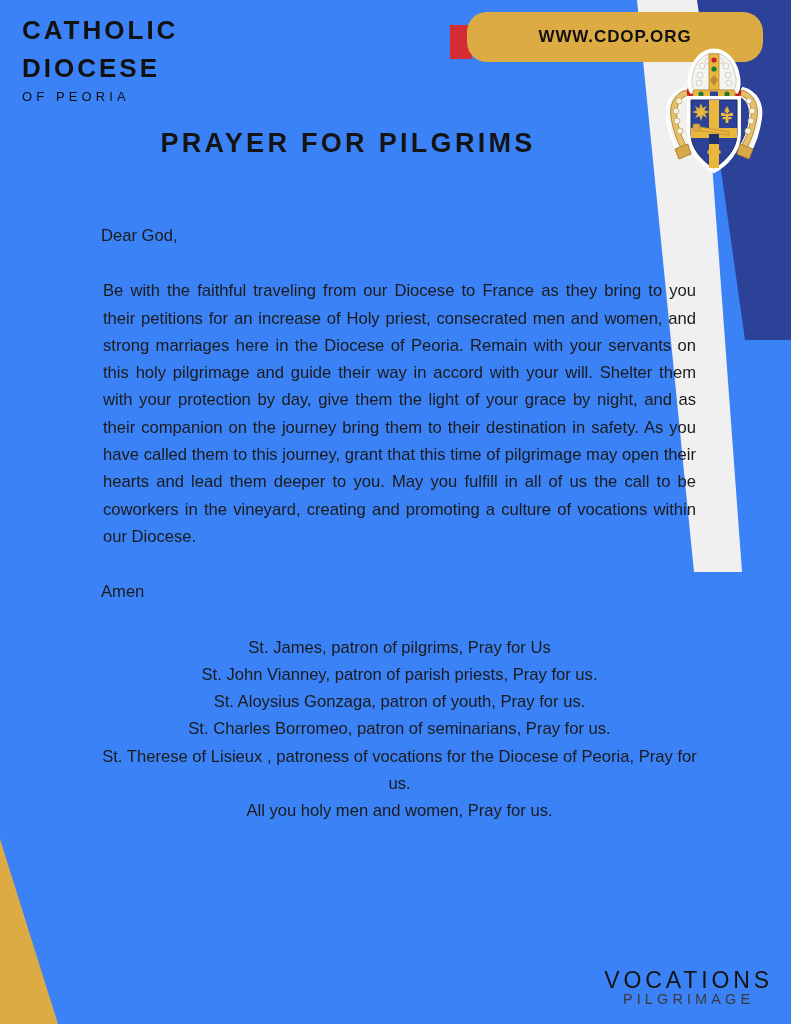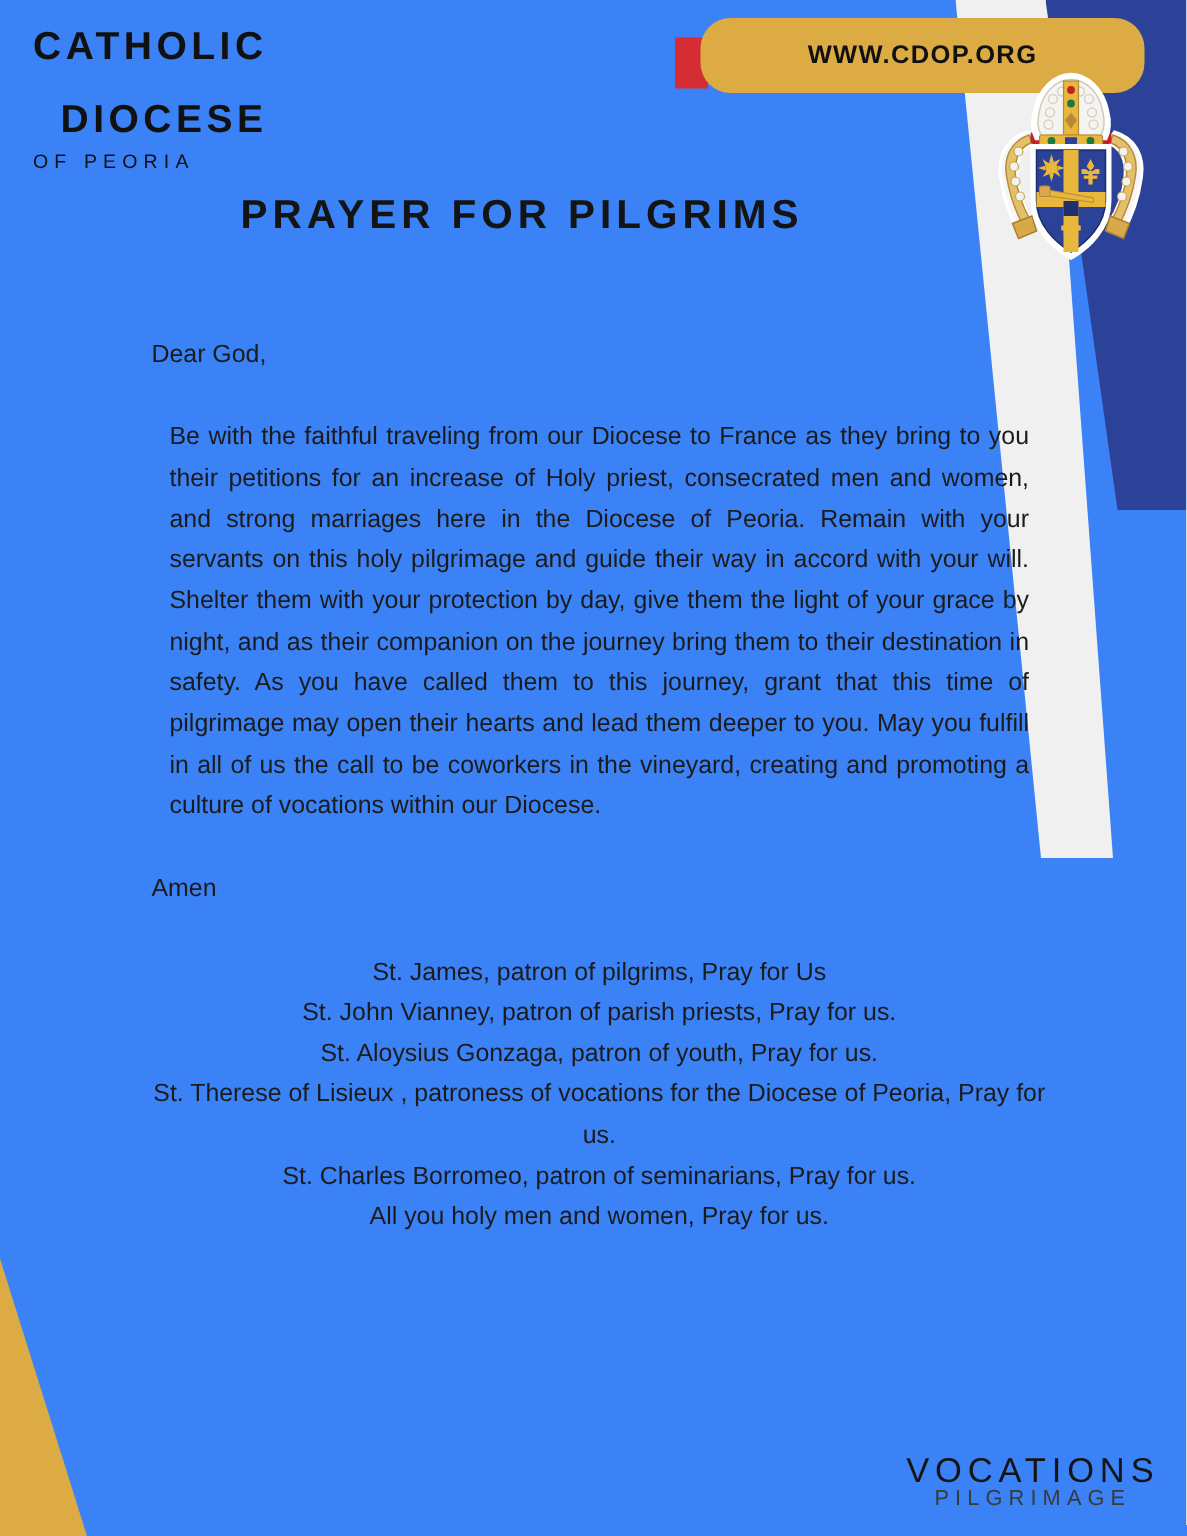--- a/index.html
+++ b/index.html
@@ -50,21 +50,21 @@
     color: #111111;
     line-height: 1.0;
   }
   #diocese-logo .logo-line-1,
   #diocese-logo .logo-line-2 {
     font-size: 26px;
     font-weight: 700;
     letter-spacing: 3.0px;
     display: block;
   }
-  #diocese-logo .logo-line-2 { margin-top: 23px; text-align: right; }
+  #diocese-logo .logo-line-2 { margin-top: 12px; }
   #diocese-logo .logo-line-3 {
     display: block;
     font-size: 13px;
     font-weight: 400;
     letter-spacing: 4.1px;
     margin-top: 9px;
   }
 
   #red-accent-block {
     position: absolute;
@@ -126,21 +126,21 @@
     top: 207px;
     width: 597px;
     color: #1b1b1b;
     font-size: 16.6px;
     line-height: 27.3px;
   }
   #salutation {
     margin: 15px 0 28px 0;
   }
   #prayer-paragraph {
-    margin: 12px;
+    margin: 2px;
     text-align: justify;
     text-justify: inter-word;
   }
   #amen-line {
     margin: 28px 0 0 0;
   }
   #saints-list {
     margin: 28px 0 0 0;
     padding: 0;
     list-style: none;
@@ -296,22 +296,22 @@
   </div>
 
   <div id="prayer-body">
     <p id="salutation">Dear God,</p>
     <p id="prayer-paragraph">Be with the faithful traveling from our Diocese to France as they bring to you their petitions for an increase of Holy priest, consecrated men and women, and strong marriages here in the Diocese of Peoria. Remain with your servants on this holy pilgrimage and guide their way in accord with your will. Shelter them with your protection by day, give them the light of your grace by night, and as their companion on the journey bring them to their destination in safety. As you have called them to this journey, grant that this time of pilgrimage may open their hearts and lead them deeper to you. May you fulfill in all of us the call to be coworkers in the vineyard, creating and promoting a culture of vocations within our Diocese.</p>
     <p id="amen-line">Amen</p>
     <ul id="saints-list">
       <li>St. James, patron of pilgrims, Pray for Us</li>
       <li>St. John Vianney, patron of parish priests, Pray for us.</li>
       <li>St. Aloysius Gonzaga, patron of youth, Pray for us.</li>
+      <li>St. Charles Borromeo, patron of seminarians, Pray for us.</li>
       <li>St. Therese of Lisieux , patroness of vocations for the Diocese of Peoria, Pray for us.</li>
-      <li>St. Charles Borromeo, patron of seminarians, Pray for us.</li>
       <li>All you holy men and women, Pray for us.</li>
     </ul>
   </div>
 
   <div id="footer-logo">
     <span class="footer-line-1">VOCATIONS</span>
     <span class="footer-line-2">PILGRIMAGE</span>
   </div>
 
 </div>

